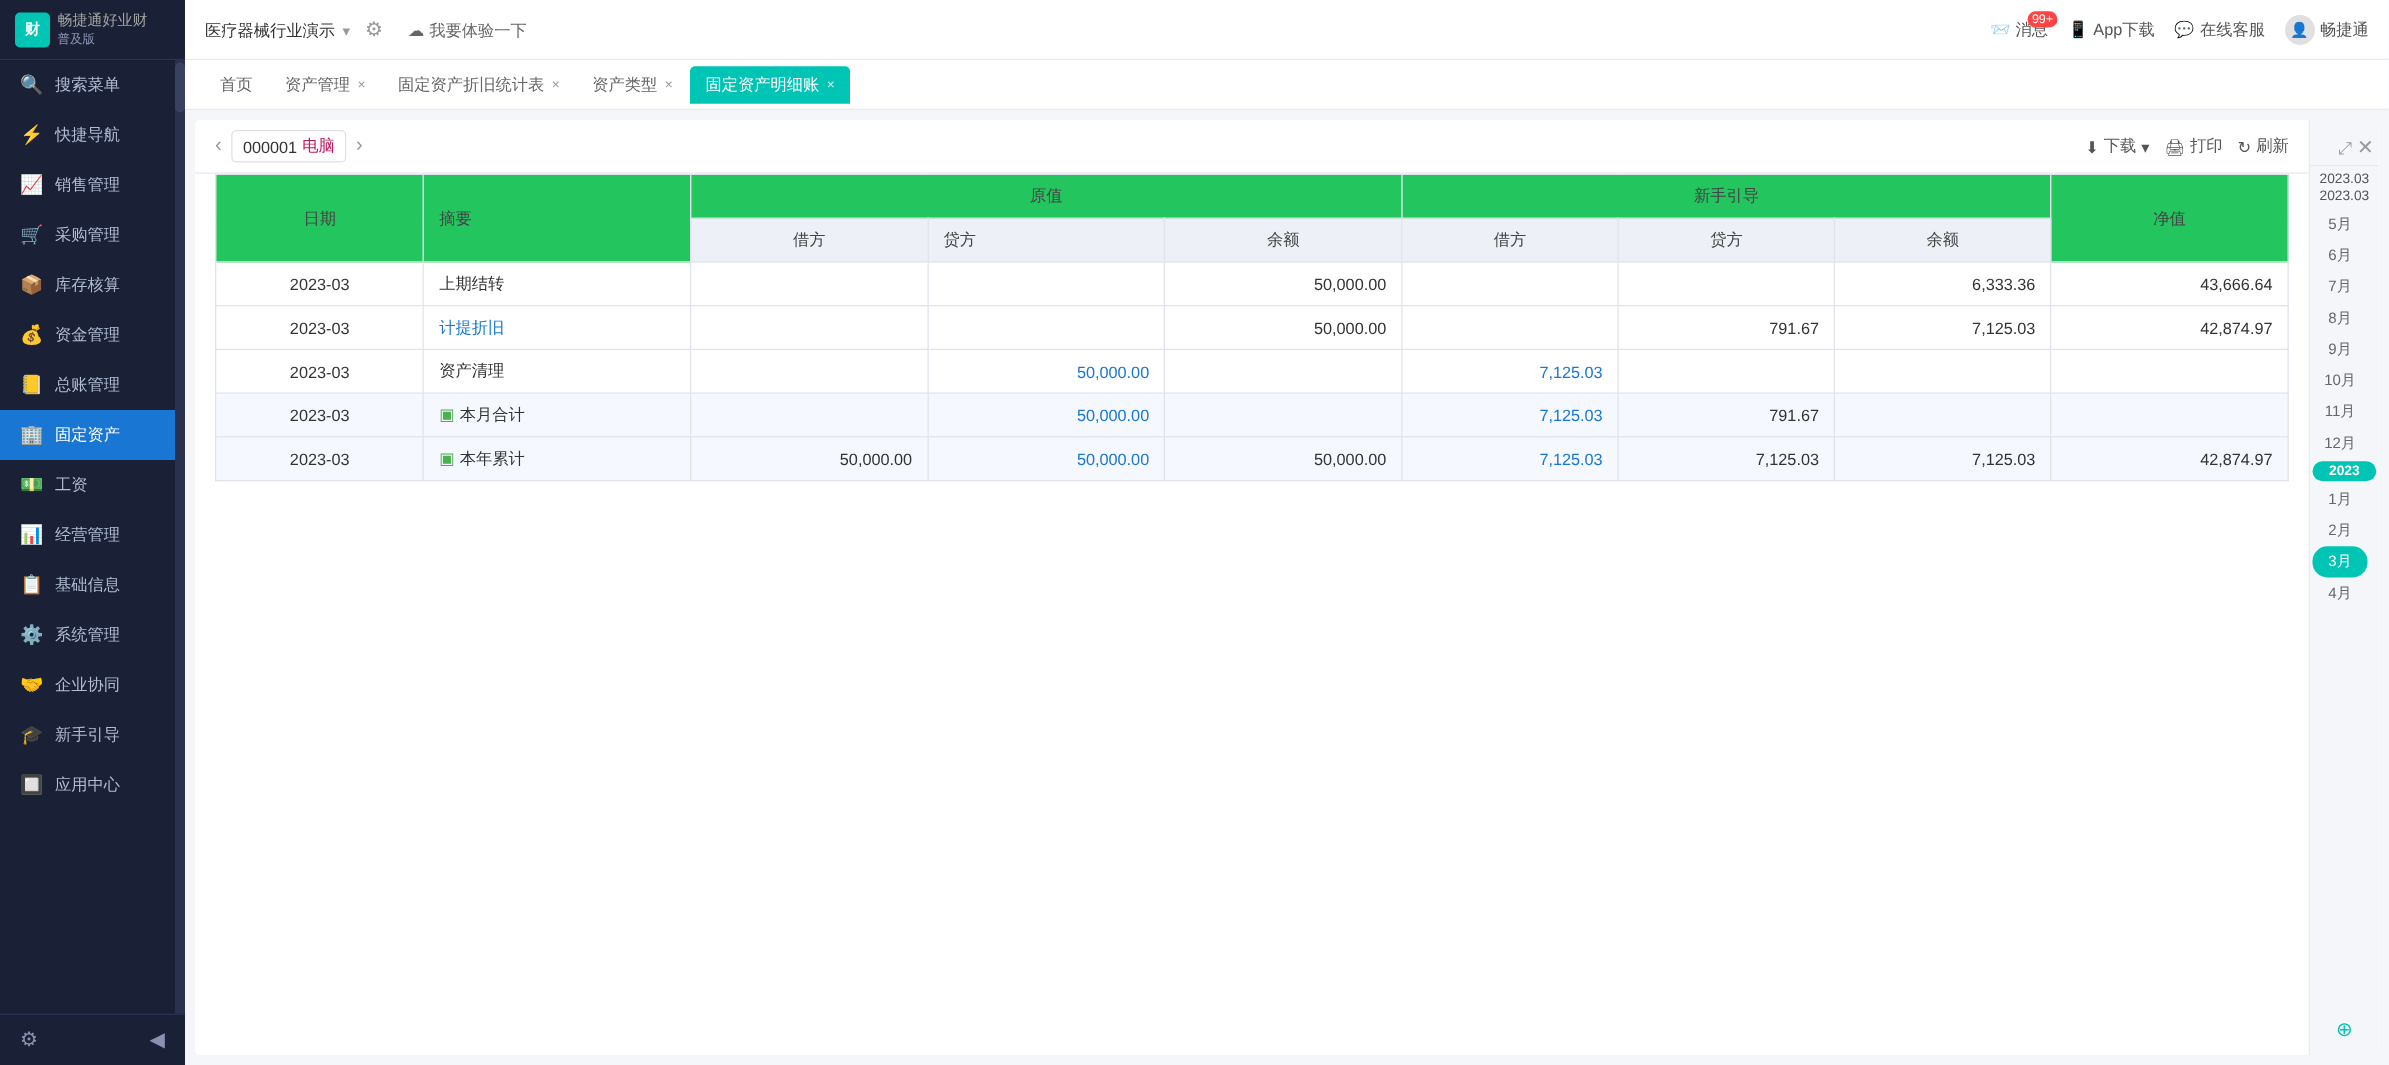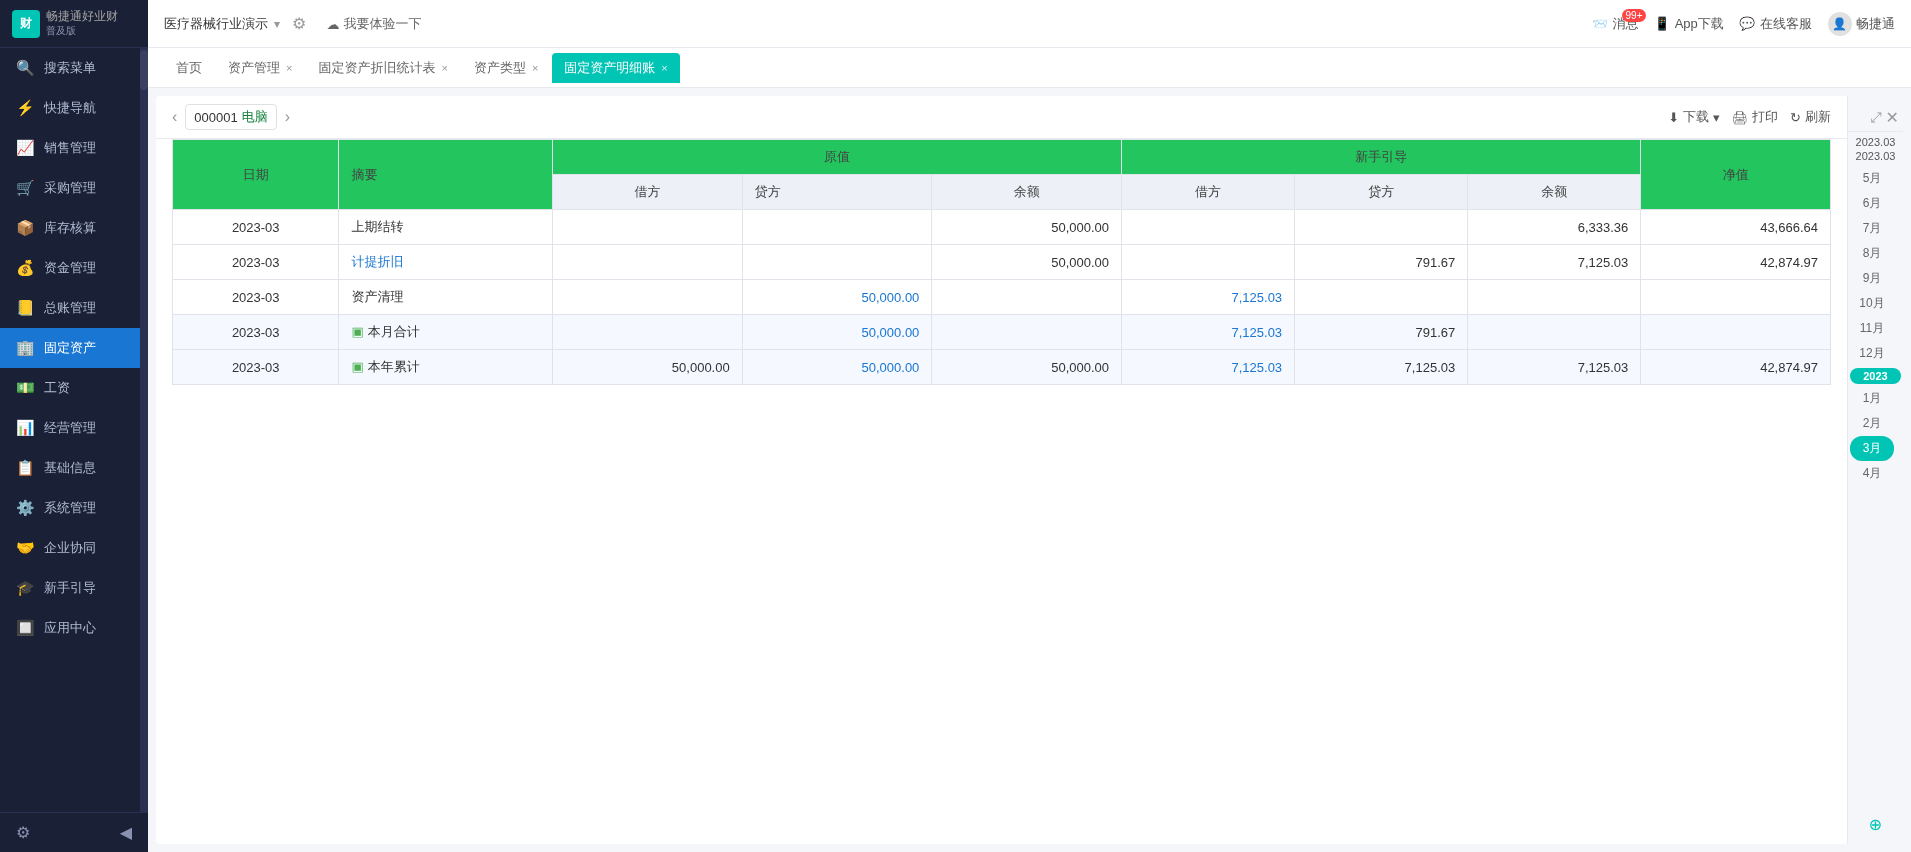--- a/index.html
+++ b/index.html
@@ -379,21 +379,21 @@
     </div>
 
   <div class="content">
     <div class="content-main">
 
       <div class="toolbar">
         <div class="toolbar-left">
           <span class="toolbar-nav">‹</span>
           <div class="toolbar-tag">
             <span>000001</span>
-            <span style="color:#15803d;cursor:pointer;">电脑</span>
+            <span style="color:#be185d;cursor:pointer;">电脑</span>
           </div>
           <span class="toolbar-nav">›</span>
         </div>
         <div class="toolbar-right">
           <div class="toolbar-btn">
             <span>⬇</span>
             <span>下载</span>
             <span>▾</span>
           </div>
           <div class="toolbar-btn">

